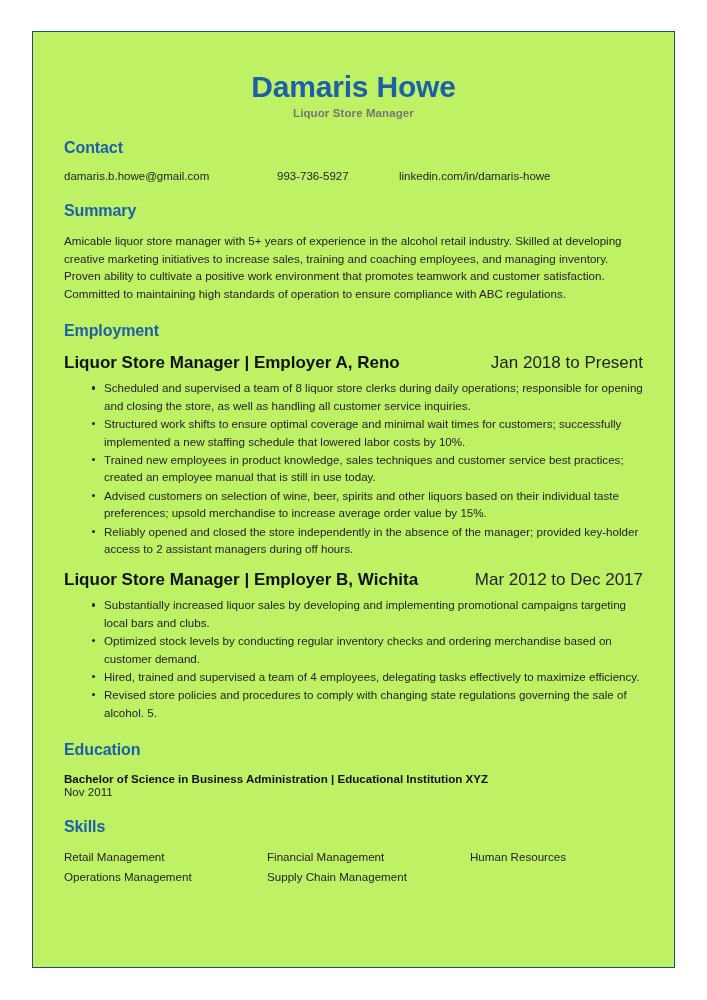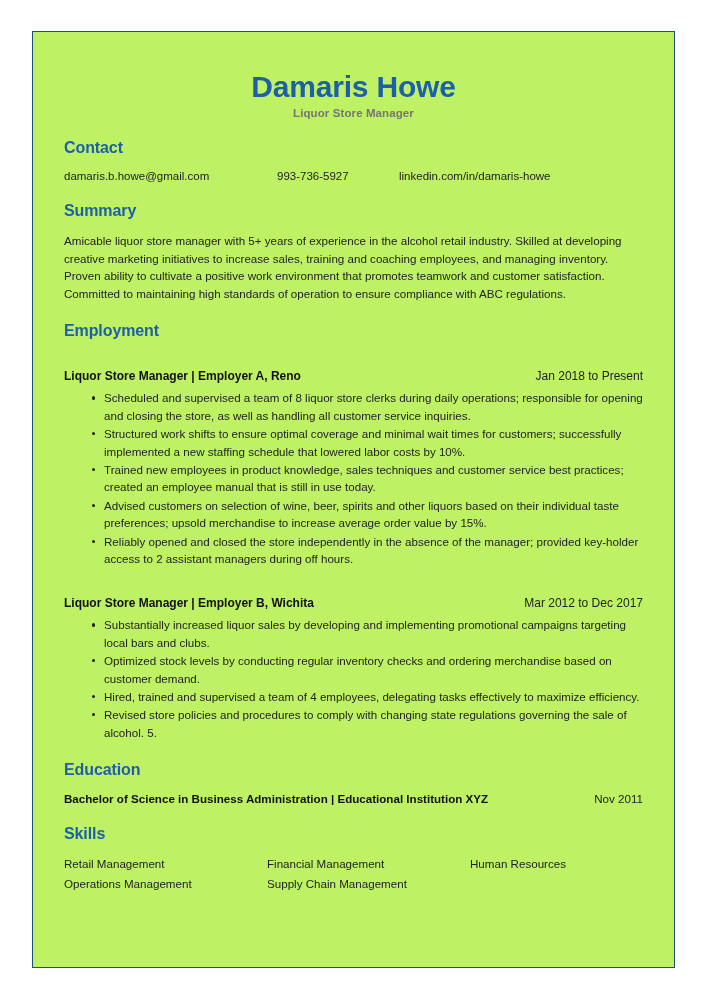--- a/index.html
+++ b/index.html
@@ -79,30 +79,29 @@
     width: 580px;
   }
 
   .job {
     margin-top: 13px;
   }
   .job-head {
     display: flex;
     justify-content: space-between;
     align-items: baseline;
-    font-size: 12px;
+    font-size: 17px;
   }
   .job-title {
     font-weight: bold;
     color: #111111;
   }
   .job-date {
     color: #222222;
     white-space: nowrap;
-    margin-top: 16px;
   }
   ul.bullets {
     margin: 6px 0 0 0;
     padding-left: 28px;
     list-style: none;
   }
   ul.bullets li {
     position: relative;
     font-size: 11.6px;
     line-height: 1.5;
@@ -120,20 +119,21 @@
     border-radius: 50%;
     background: #222222;
   }
 
   .edu-row {
     display: flex;
     justify-content: space-between;
     align-items: baseline;
     font-size: 11.6px;
     margin-top: 13px;
+    flex-direction: column;
   }
   .edu-degree { font-weight: bold; color: #111111; }
   .edu-date { color: #222222; white-space: nowrap; }
 
   .skills-grid {
     margin-top: 13px;
     display: grid;
     grid-template-columns: 203px 203px auto;
     row-gap: 3px;
     font-size: 11.6px;

